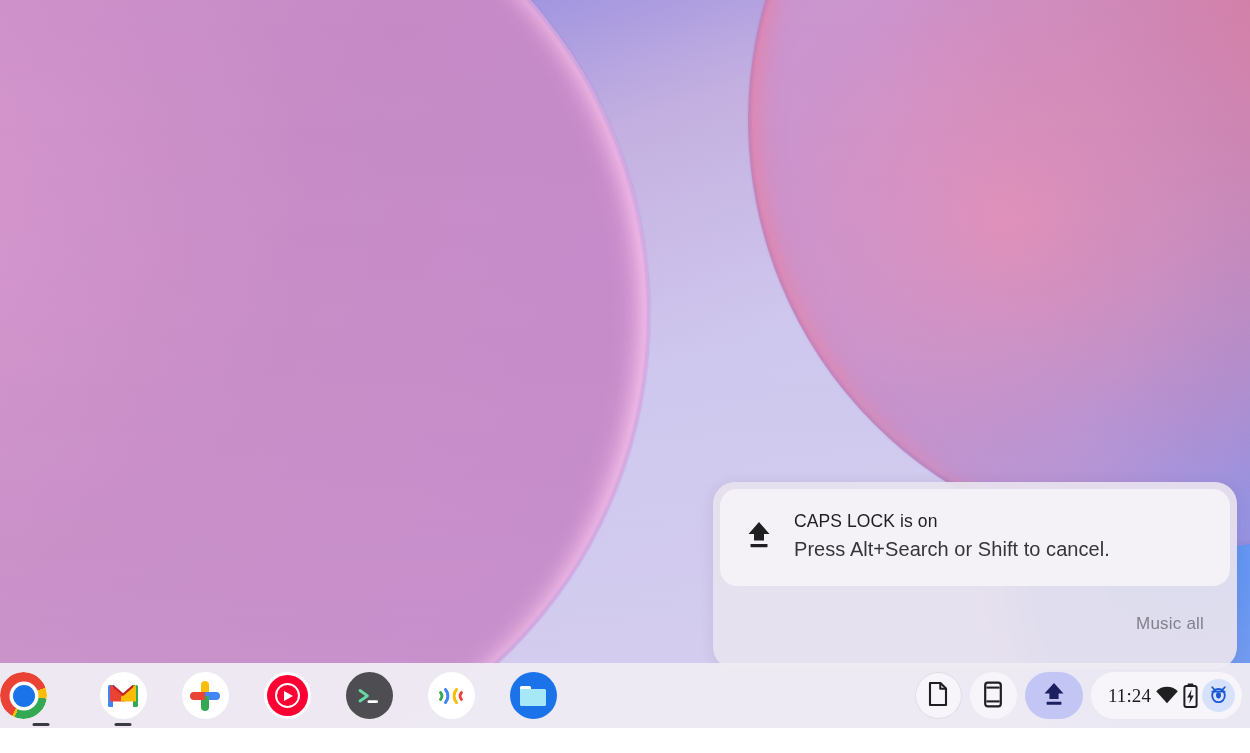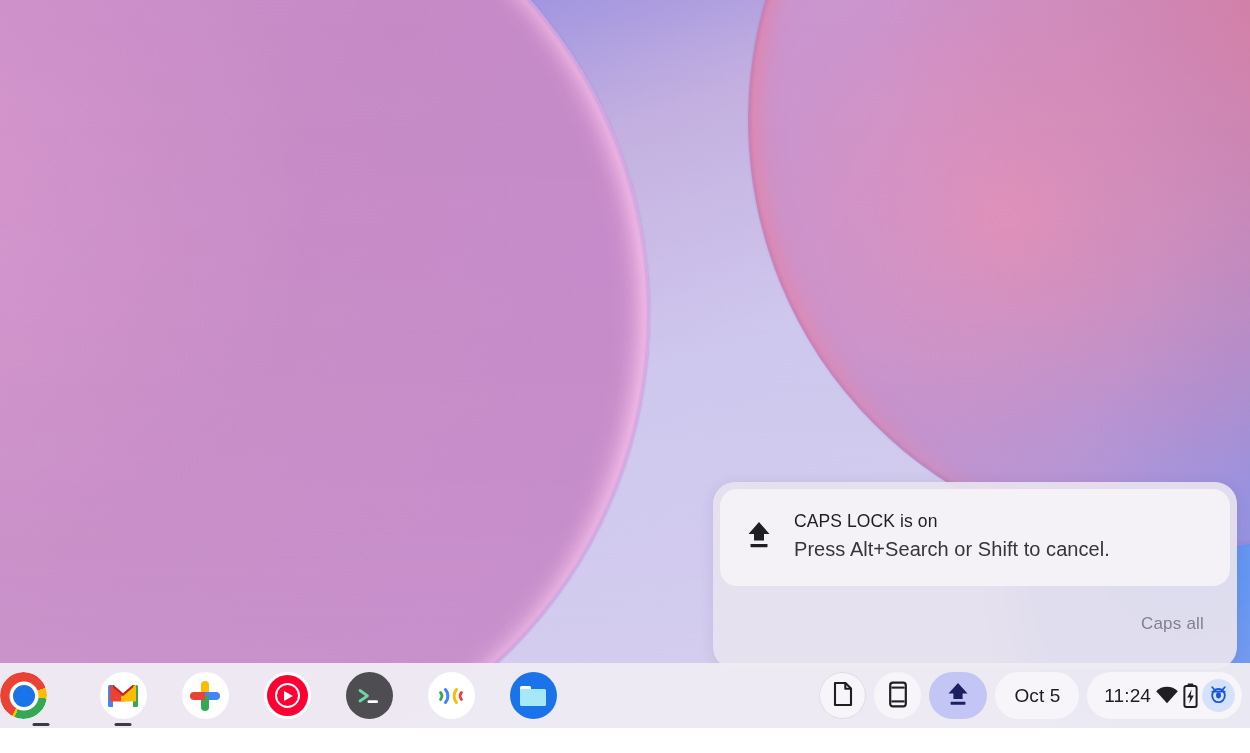--- a/index.html
+++ b/index.html
@@ -356,21 +356,21 @@
 
   .tray-pill {
     height: 47px;
     border-radius: 24px;
     background: rgba(248,246,250,0.92);
     display: flex; align-items: center;
     padding: 0 7px 0 17px;
     gap: 4px;
     cursor: pointer;
     border: none;
-    font-family: Liberation Sans, sans-serif;
+    font-family: Liberation Serif, serif;
   }
   .tray-pill .clock { font-size: 19px; color: #1d1d20; letter-spacing: 0.1px; }
 
   .tray-ico { display: flex; align-items: center; justify-content: center; }
 
   .debug-chip {
     width: 33px; height: 33px;
     border-radius: 50%;
     background: #d6e2fb;
     display: flex; align-items: center; justify-content: center;
@@ -411,21 +411,21 @@
           <rect x="3.5" y="24" width="17" height="3.2" rx="0.6" fill="#1f1f22"></rect>
         </svg>
       </div>
       <div class="notif-text">
         <div class="notif-title">CAPS LOCK is on</div>
         <div class="notif-body">Press Alt+Search or Shift to cancel.</div>
       </div>
     </div>
 
     <div class="notif-footer">
-      <button class="clear-all">Caps all</button>
+      <button class="clear-all">Music all</button>
     </div>
   </div>
 
   <div class="shelf">
 
     <div class="shelf-apps">
 
       <div class="app-slot">
         <div class="app-icon ic-chrome">
           <span class="q"></span>
@@ -532,23 +532,20 @@
       <button class="caps-btn">
         <span>
           <svg width="24" height="28" viewBox="0 0 24 28" aria-hidden="true">
             <path d="M12 3 L21.5 13.5 L16.6 13.5 L16.6 19 L7.4 19 L7.4 13.5 L2.5 13.5 Z" fill="#1d2060"></path>
             <rect x="4.6" y="21.8" width="14.8" height="2.9" rx="0.6" fill="#1d2060"></rect>
           </svg>
         </span>
         <span class="sr-only">Caps lock is on</span>
       </button>
 
-      <button class="pill">
-        <span class="txt">Oct 5</span>
-      </button>
 
       <div class="tray-pill">
         <span class="clock">11:24</span>
 
         <span class="tray-ico">
           <svg width="24" height="19" viewBox="0 0 24 19" aria-hidden="true">
             <path d="M12 17.2 L1.2 5.2 A15.6 15.6 0 0 1 22.8 5.2 Z" fill="#1f1f22"></path>
           </svg>
         </span>
 

